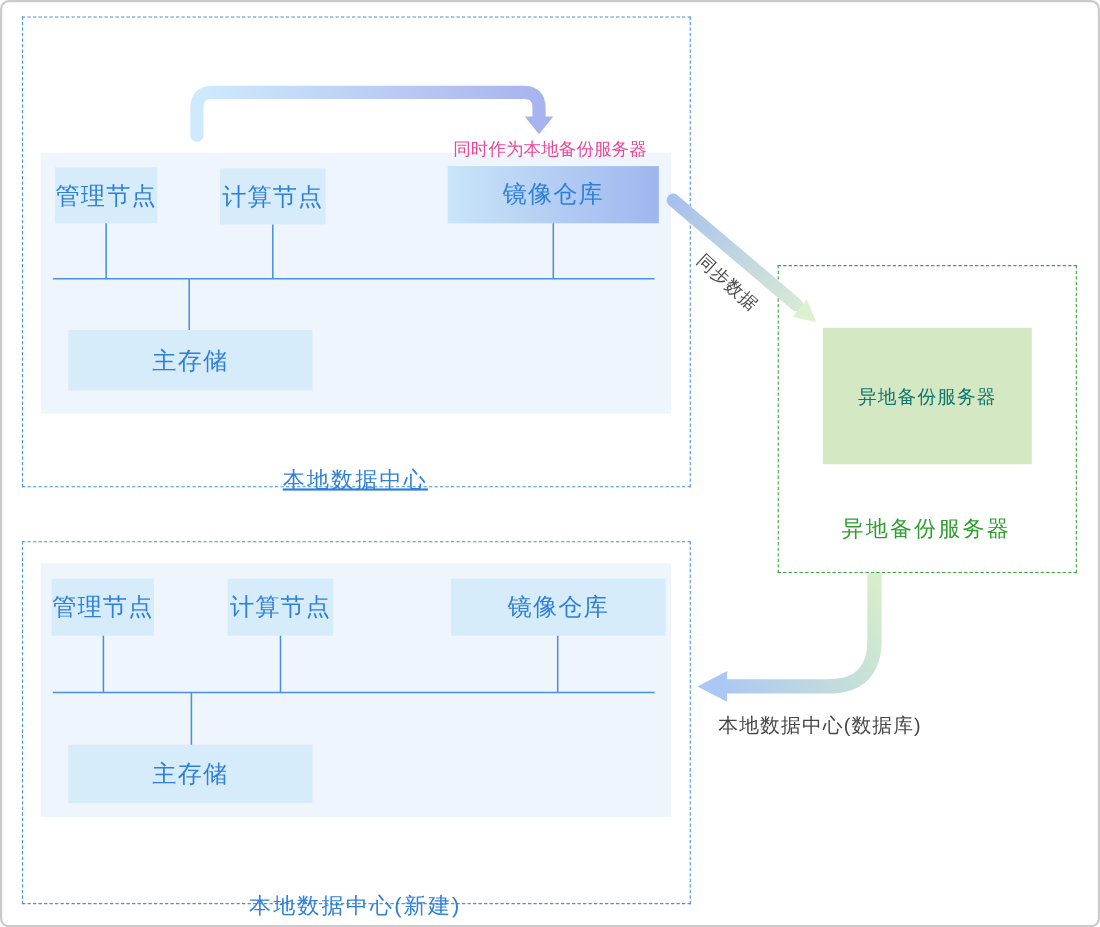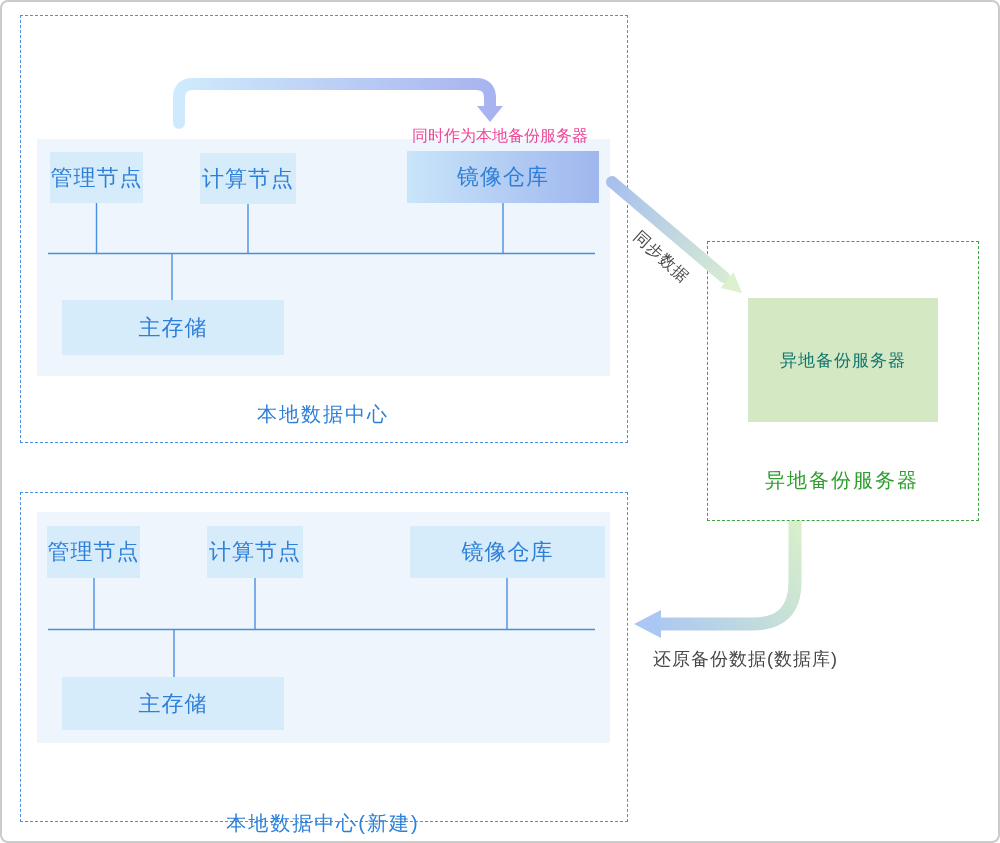--- a/index.html
+++ b/index.html
@@ -69,21 +69,21 @@
   </div>
   <div class="node grad" style="left:405px;top:149px;width:192px;height:52px;">
     <span>镜像仓库</span>
   </div>
   <div class="node" style="left:60px;top:298px;width:222px;height:55px;">
     <span>主存储</span>
   </div>
 
   <div class="note-label" style="left:348px;top:124px;width:300px;">同时作为本地备份服务器</div>
 
-  <div class="dc-title" style="left:18px;top:399px;width:606px;">本地数据中心</div>
+  <div class="dc-title" style="left:18px;top:421px;width:606px;text-decoration:underline;">本地数据中心</div>
 
   <div class="dc" style="left:18px;top:490px;width:606px;height:328px;"></div>
   <div class="panel" style="left:35px;top:510px;width:573px;height:231px;"></div>
 
   <div class="node" style="left:45px;top:524px;width:93px;height:52px;">
     <span>管理节点</span>
   </div>
   <div class="node" style="left:205px;top:524px;width:96px;height:52px;">
     <span>计算节点</span>
   </div>
@@ -146,15 +146,15 @@
 
     <g>
       <path d="M793 519 L793 580 Q793 622 751 622 L658 622" fill="none" stroke="url(#gRestore)" stroke-width="13"></path>
       <polygon points="632,622 659,608 659,636" fill="#abc7f3"></polygon>
     </g>
   </svg>
 
 
   <div class="flow-label center rotated" style="left:623px;top:245px;width:72px;font-size:16px;">同步数据</div>
 
-  <div class="flow-label" style="left:651px;top:645px;">还原备份数据(数据库)</div>
+  <div class="flow-label" style="left:651px;top:645px;">本地数据中心(数据库)</div>
 
 </div>
 
 </body></html>

